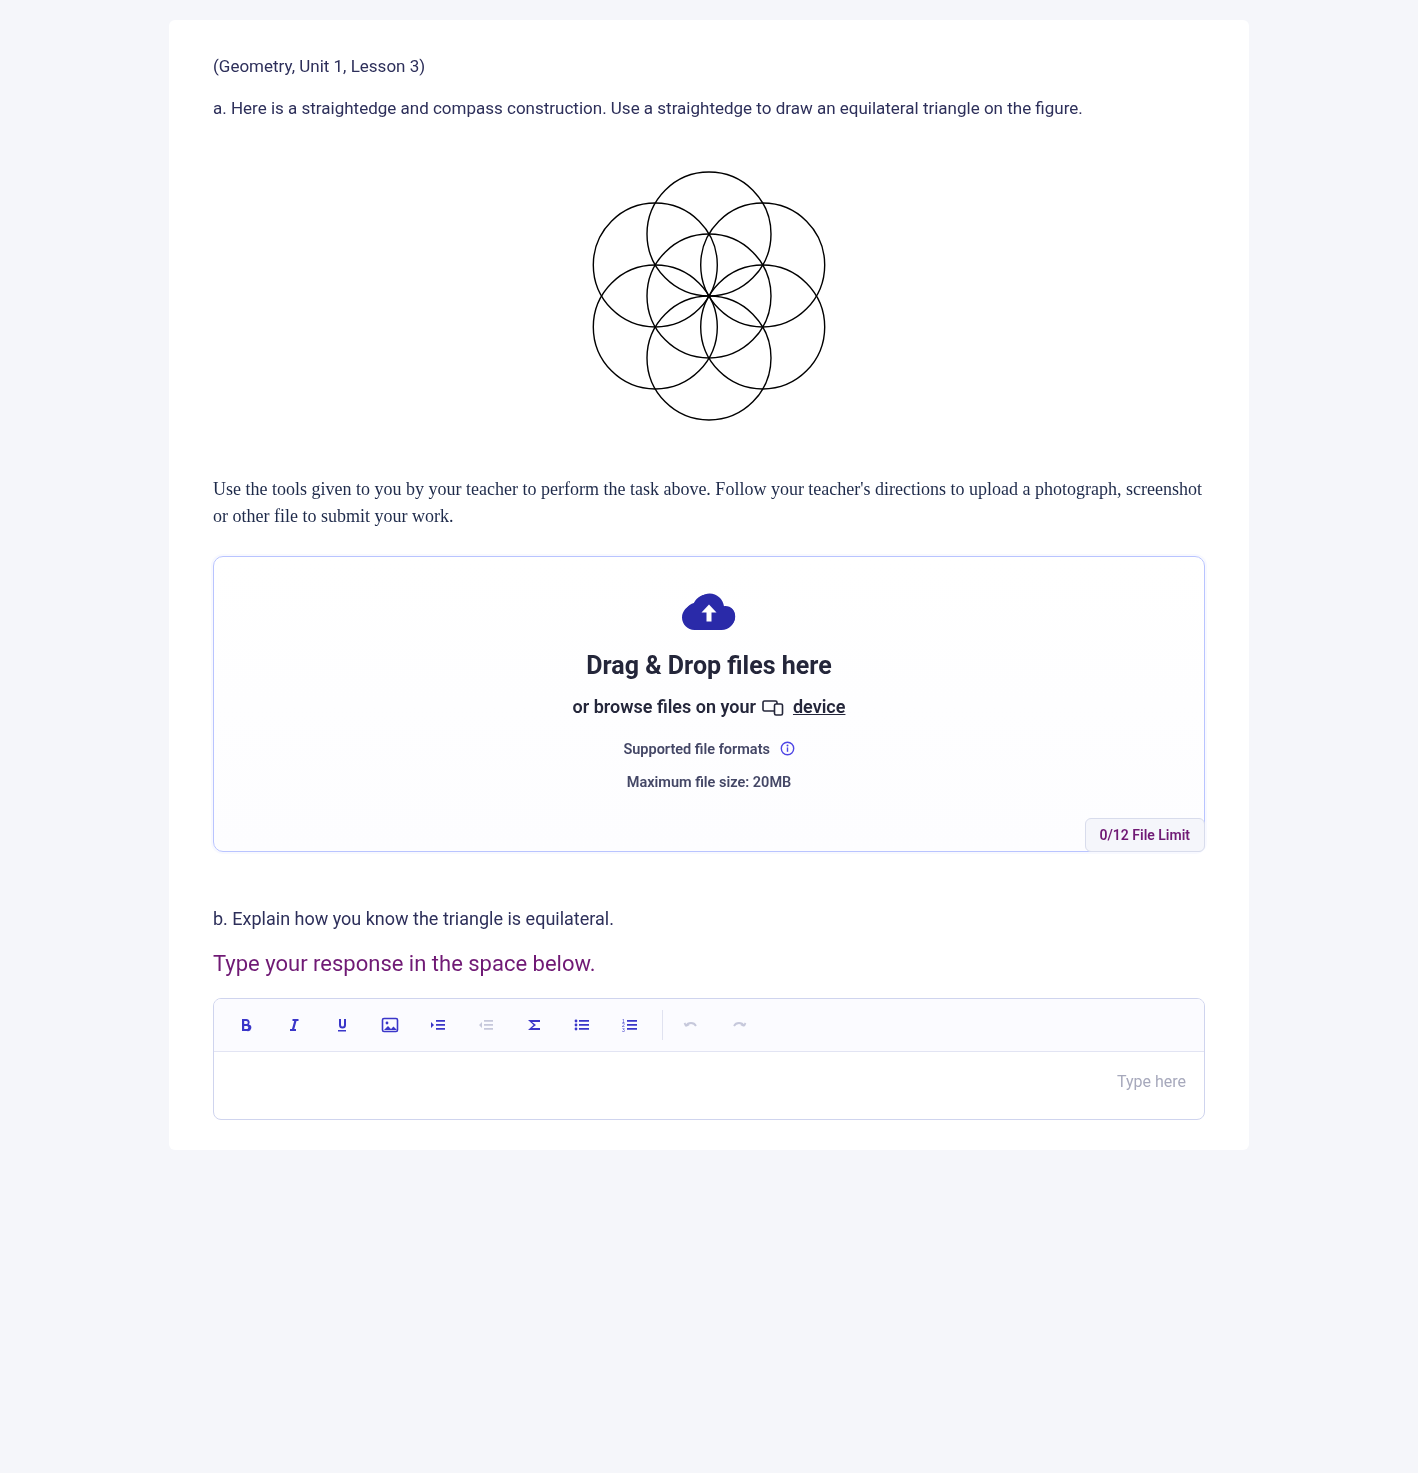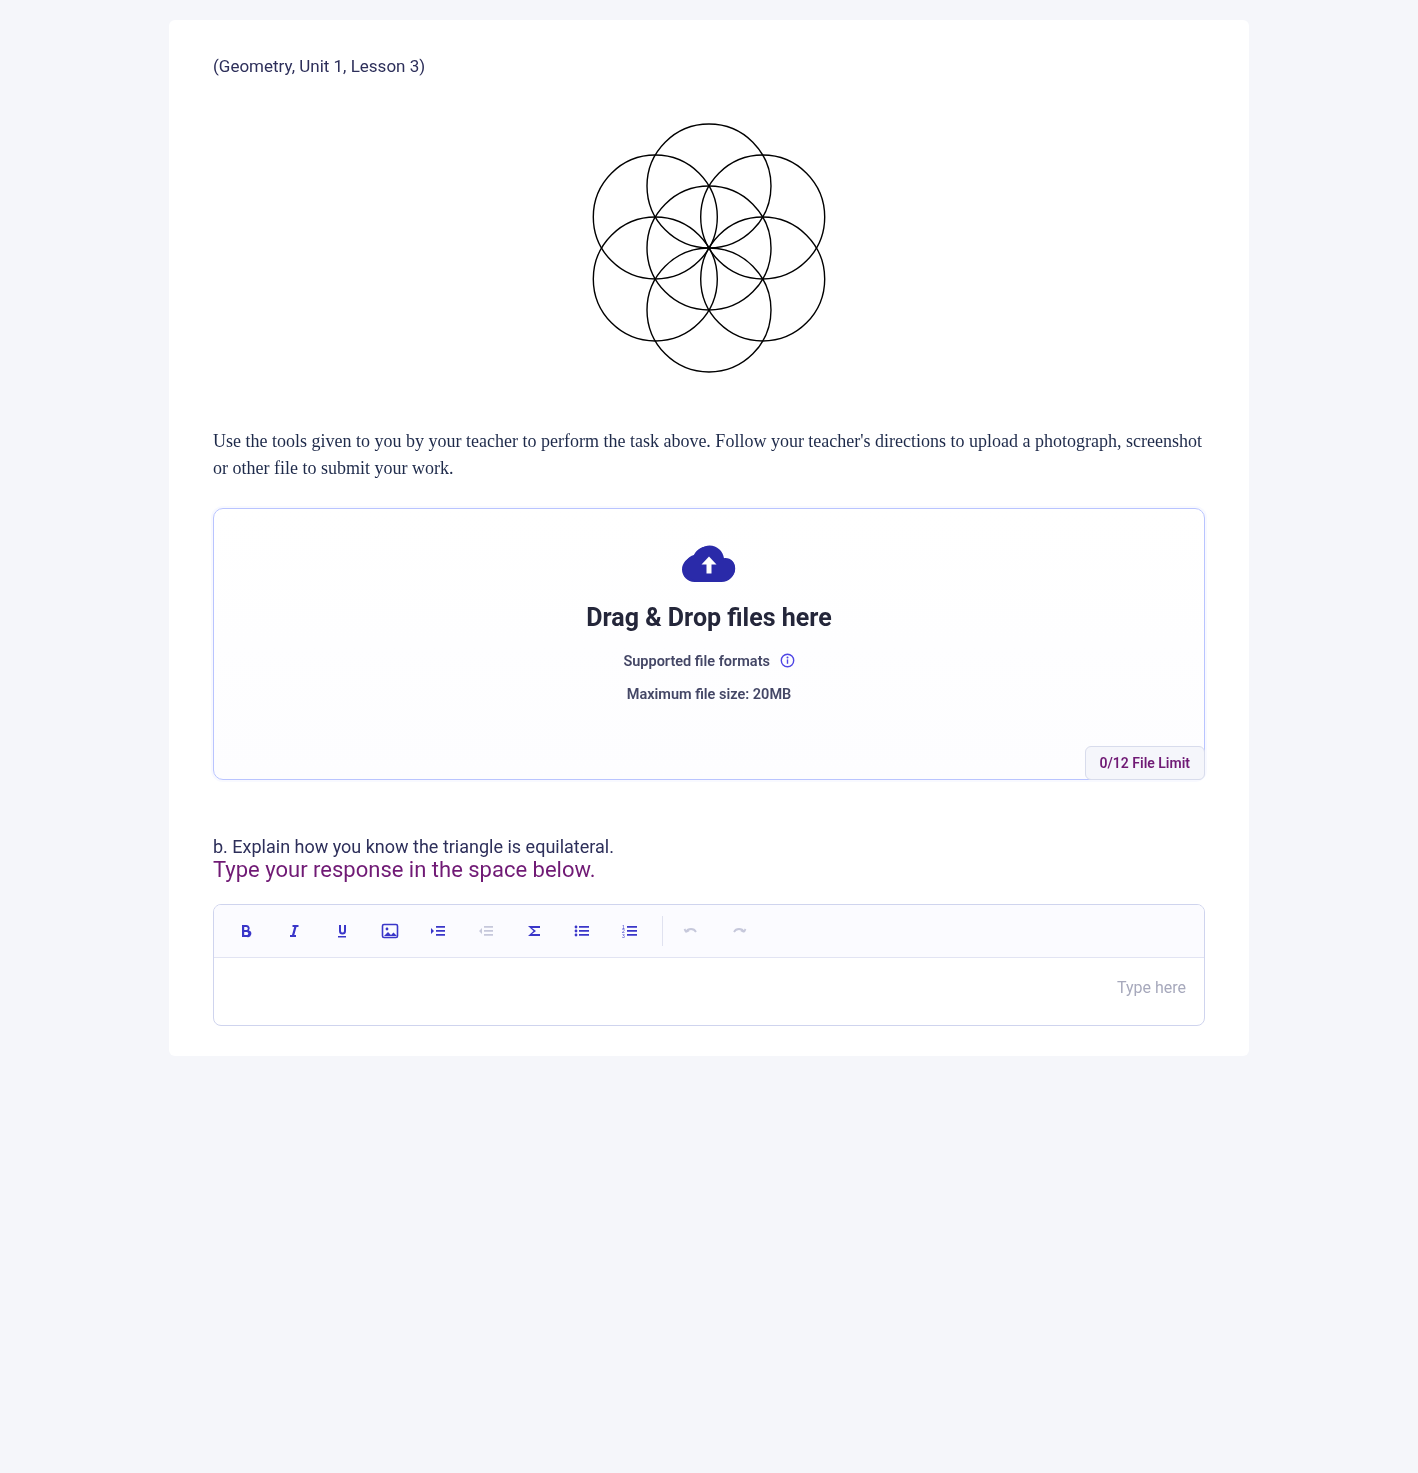--- a/index.html
+++ b/index.html
@@ -35,21 +35,21 @@
     font-family: Georgia, "Times New Roman", serif;
     color: #1e2a4a;
     font-size: 18px;
     line-height: 1.5;
     margin: 10px 0 26px 0;
   }
   .upload-box {
     position: relative;
     border: 1px solid #b9c4ff;
     border-radius: 10px;
-    padding: 34px 20px 76px 20px;
+    padding: 34px 20px 60px 20px;
     text-align: center;
     background: linear-gradient(#ffffff,#fdfdff);
     margin-bottom: 56px;
     box-shadow: 0 0 0 2px rgba(160,175,255,0.08);
   }
   .cloud-icon {
     display: inline-block;
     margin-bottom: 14px;
   }
   .dd-title {
@@ -97,20 +97,21 @@
     border: 1px solid #d8dcec;
     border-radius: 6px;
     padding: 8px 14px;
     font-size: 14px;
     font-weight: 600;
     color: #701a75;
   }
   .prompt-b {
     color: #2d2f5a;
     font-size: 18px;
+    margin-bottom: 22px;
   }
   .type-instruction {
     color: #701a75;
     font-size: 22px;
     margin-bottom: 22px;
   }
   .editor {
     border: 1px solid #cfd4ee;
     border-radius: 8px;
     overflow: hidden;
@@ -149,20 +150,21 @@
     font-size: 16px;
   }
 </style>
 </head>
 <body>
 
 <div class="page">
 
   <p class="lesson-ref">(Geometry, Unit 1, Lesson 3)</p>
 
+  <p class="prompt-a">a. Here is a straightedge and compass construction. Use a straightedge to draw an equilateral triangle on the figure.</p>
 
   <div class="figure-wrap">
     <svg width="310" height="300" viewBox="0 0 310 300">
       <g fill="none" stroke="#000" stroke-width="1.4">
         <circle cx="155" cy="150" r="62"></circle>
         <circle cx="155" cy="88" r="62"></circle>
         <circle cx="155" cy="212" r="62"></circle>
         <circle cx="101.3" cy="119" r="62"></circle>
         <circle cx="208.7" cy="119" r="62"></circle>
         <circle cx="101.3" cy="181" r="62"></circle>
@@ -178,20 +180,30 @@
       <svg width="54" height="42" viewBox="0 0 54 42">
         <path fill="#2a2aa9" d="M40 18c0-8-7-14.5-15-14.5-6.5 0-12 4.3-13.8 10.3C5 15 0 20 0 26.5 0 33.4 5.6 39 12.5 39h27C47 39 53 33 53 25.5c0-6.6-5.6-12-13-7.5z" transform="scale(1) translate(0 0)"></path>
         <path fill="#2a2aa9" d="M43.5 14.5c-.4-7.2-6.4-13-13.8-13-5.9 0-11 3.8-12.8 9.2C10.4 11 5 16.6 5 23.5 5 31 11 37 18.5 37h23c6.6 0 12-5.4 12-12 0-6.1-4.6-11.1-10-10.5z" opacity="0"></path>
         <g>
           <path fill="#2a2aa9" d="M42 15.2C41.1 8 35 2.4 27.6 2.4c-6 0-11.2 3.7-13.2 9C7.7 12 2.5 17.4 2.5 24.2 2.5 31.6 8.5 37.6 15.9 37.6h25.2c6.7 0 12.1-5.4 12.1-12.1 0-6.1-4.6-11.1-11.2-10.3z"></path>
           <path fill="#fff" d="M27 13.5l-7.5 8h5v9h5v-9h5z"></path>
         </g>
       </svg>
     </span>
     <div class="dd-title">Drag &amp; Drop files here</div>
+    <div class="dd-sub">
+      <span>or browse files on your </span>
+      <span class="device-icon">
+        <svg width="22" height="16" viewBox="0 0 22 16">
+          <rect x="1" y="1" width="14" height="10" rx="1.5" fill="none" stroke="#24263a" stroke-width="1.6"></rect>
+          <rect x="12.5" y="4" width="8" height="11" rx="1.5" fill="#fff" stroke="#24263a" stroke-width="1.6"></rect>
+        </svg>
+      </span>
+      <span class="device">device</span>
+    </div>
     <div class="support-row">
       <span>Supported file formats</span>
       <span class="info-icon">
         <svg width="15" height="15" viewBox="0 0 15 15">
           <circle cx="7.5" cy="7.5" r="6.2" fill="none" stroke="#4f46e5" stroke-width="1.4"></circle>
           <circle cx="7.5" cy="4.6" r="1" fill="#4f46e5"></circle>
           <rect x="6.8" y="6.4" width="1.4" height="4.4" fill="#4f46e5"></rect>
         </svg>
       </span>
     </div>

